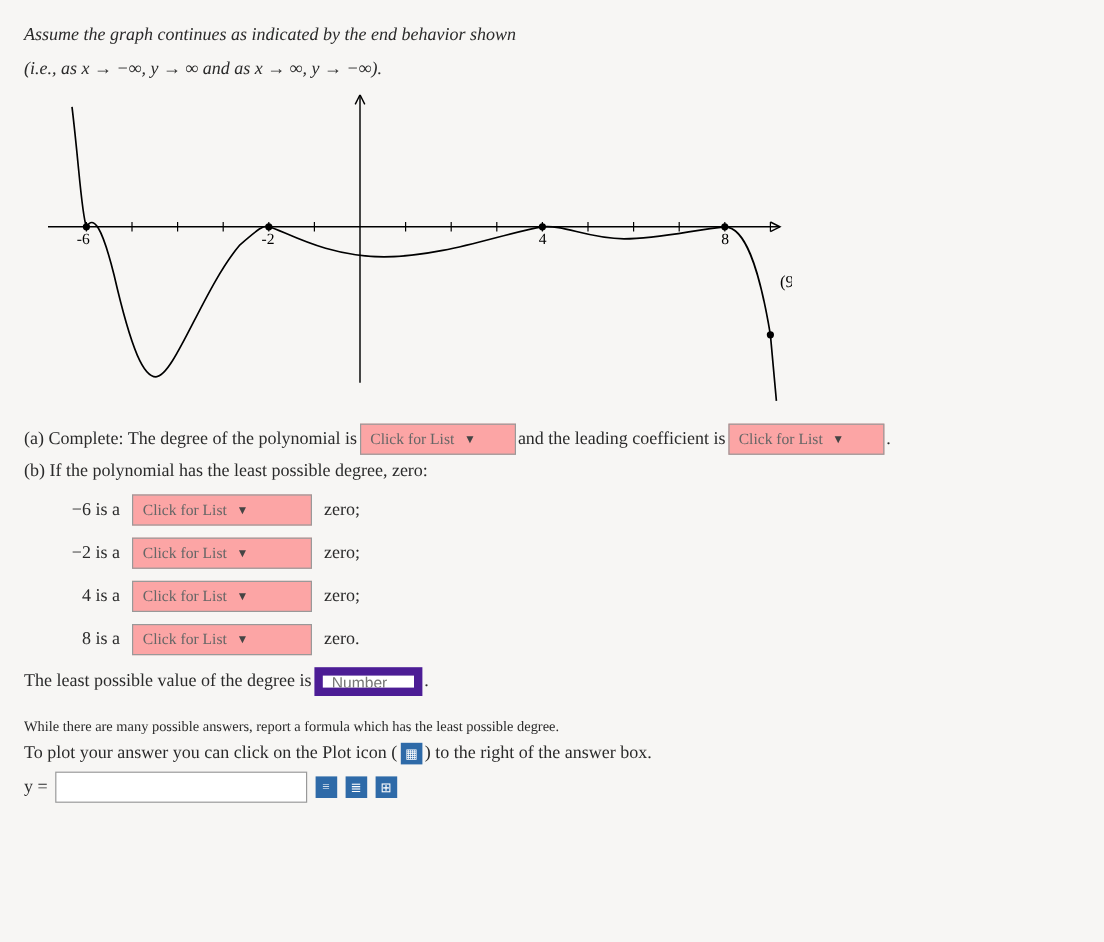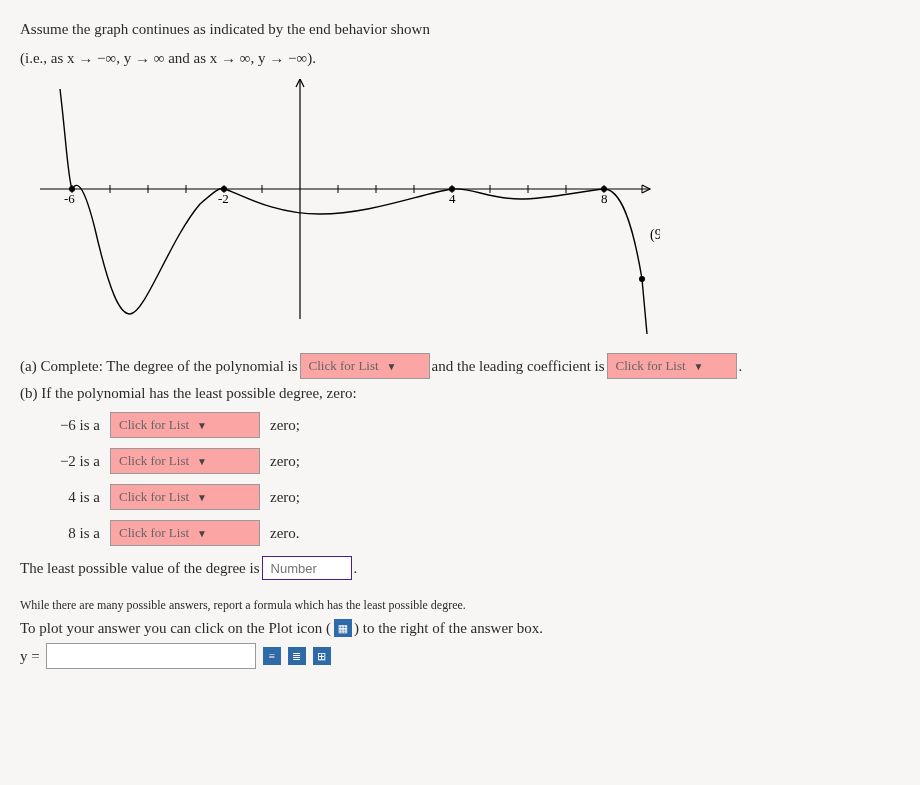--- a/index.html
+++ b/index.html
@@ -5,42 +5,42 @@
     * { box-sizing: border-box; margin: 0; padding: 0; }
     body {
       font-family: Georgia, 'Times New Roman', serif;
       font-size: 15px;
       color: #2a2a2a;
       background: #f7f6f4;
       padding: 18px 20px;
       width: 920px;
       height: 785px;
     }
-    .instruction { margin-bottom: 6px; line-height: 1.5; }
+    .instruction { margin-bottom: 6px; line-height: 1.5; font-style: italic; }
     .graph-container { margin: 10px 0 14px 0; }
     svg { display: block; }
     .question-line { display: flex; align-items: center; flex-wrap: wrap; gap: 2px; margin: 6px 0; }
     .select-box {
       display: inline-flex;
       align-items: center;
       border: 1px solid #999;
       background: #fca5a5;
       padding: 4px 8px;
       font-size: 13px;
       color: #666;
       height: 26px;
       cursor: pointer;
       gap: 8px;
     }
     .select-box .caret { font-size: 10px; color: #444; }
     .zero-rows { margin: 8px 0 8px 16px; }
     .zero-row { display: flex; align-items: center; gap: 10px; margin: 10px 0; }
     .zero-label { width: 64px; text-align: right; }
     .number-input {
-      border: 1px solid #4c1d95;
+      border: 7px solid #4c1d95;
       background: #fff;
       padding: 4px 8px;
       font-size: 13px;
       color: #4c1d95;
       height: 24px;
       width: 90px;
     }
     .part-c { margin-top: 18px; }
     .small-note { font-size: 12px; margin: 6px 0; }
     .answer-row { display: flex; align-items: center; gap: 6px; margin-top: 6px; }

